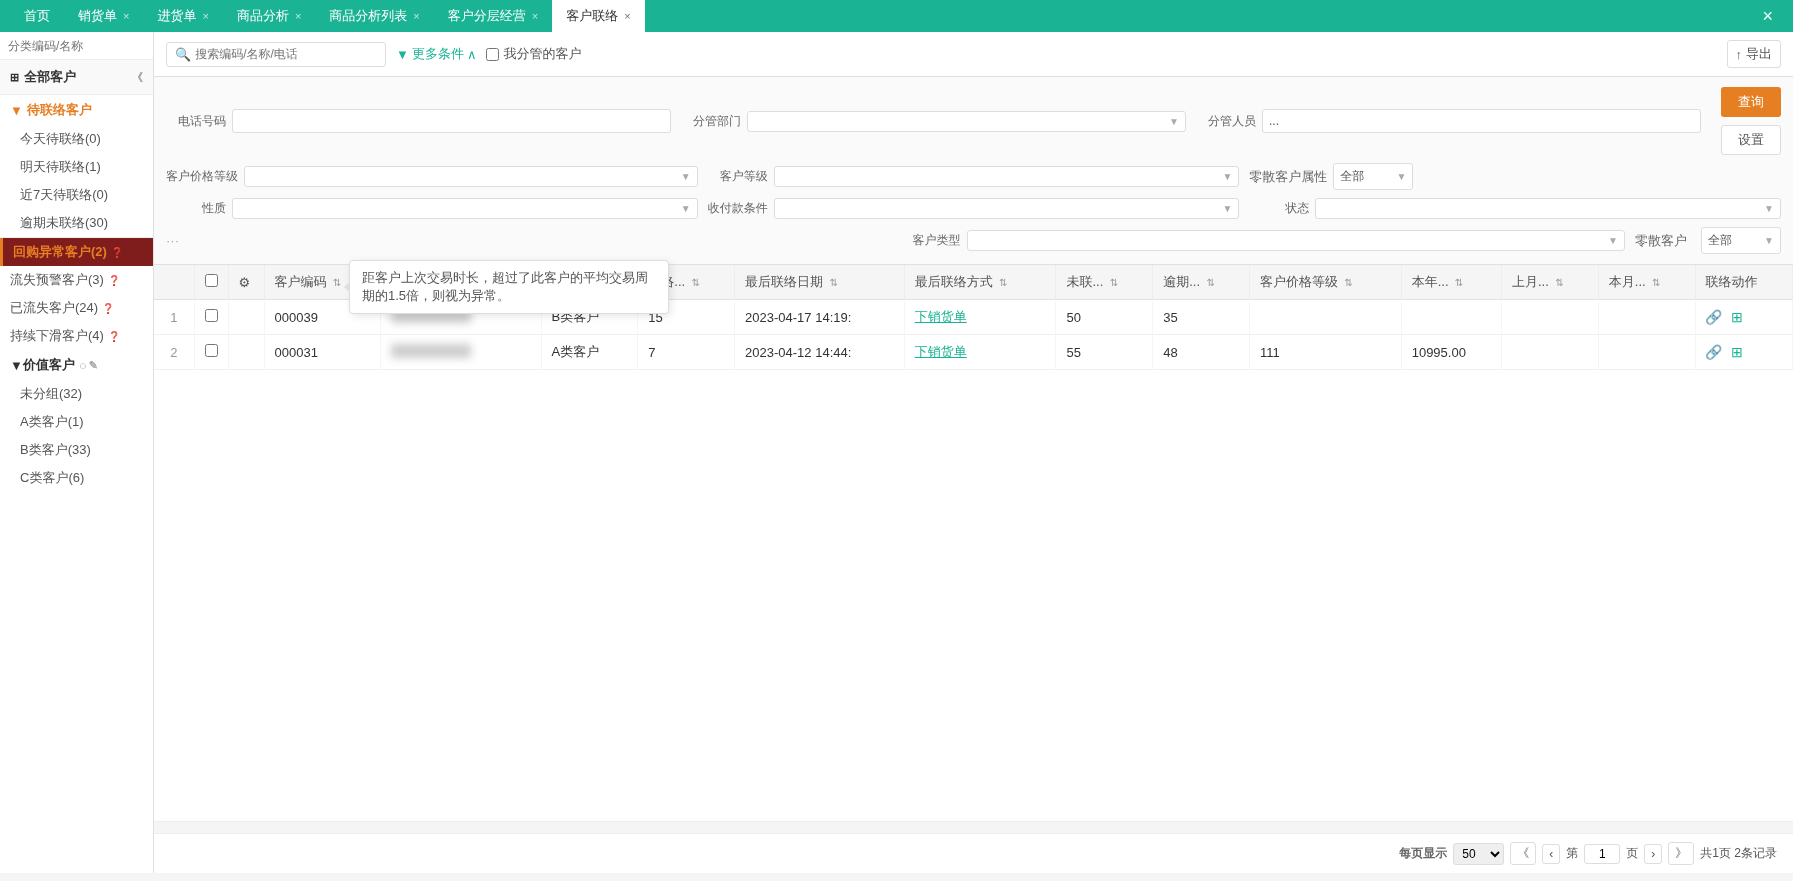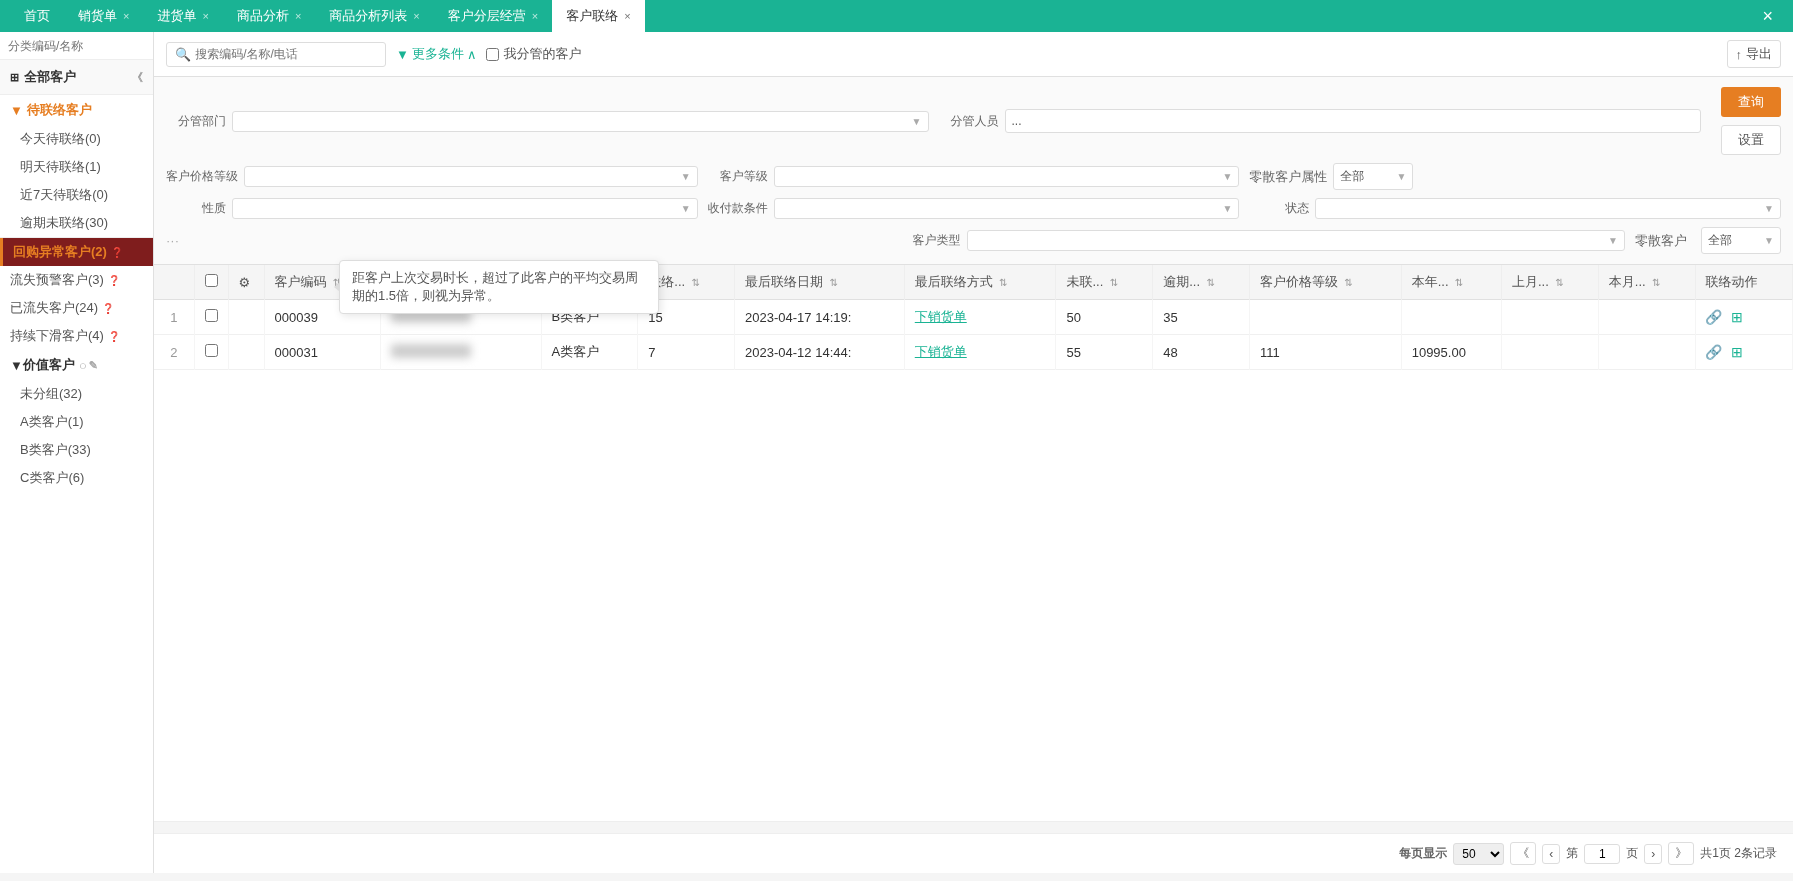--- a/index.html
+++ b/index.html
@@ -136,21 +136,21 @@
     table tbody td {
       padding: 8px 10px; color: #333; border-right: 1px solid #f5f5f5; white-space: nowrap;
     }
     table tbody td a { color: #1ab394; text-decoration: underline; cursor: pointer; }
     .row-index { color: #999; text-align: center; }
     .action-icons { display: flex; gap: 8px; }
     .action-icon { color: #1ab394; cursor: pointer; font-size: 14px; }
 
     
     .tooltip {
-      position: absolute; left: 185px; top: 228px; background: white;
+      position: absolute; left: 195px; top: 228px; background: white;
       border: 1px solid #ddd; padding: 8px 12px; border-radius: 4px; z-index: 100;
       font-size: 12px; color: #555; max-width: 320px; box-shadow: 2px 2px 8px rgba(0,0,0,0.1);
     }
     .tooltip::before {
       content: ''; position: absolute; left: -6px; top: 50%; transform: translateY(-50%);
       border-top: 5px solid transparent; border-bottom: 5px solid transparent;
       border-right: 6px solid #ddd;
     }
 
     
@@ -307,20 +307,24 @@
       <div class="filter-spacer"></div>
       <div class="export-btn">
         <span>↑</span>
         <span>导出</span>
       </div>
     </div>
 
     <div class="filter-form">
 
       <div class="filter-row">
+        <div class="filter-field">
+          <label>电话号码</label>
+          <input class="field-input" type="text" style="">
+        </div>
         <div class="filter-field">
           <label>分管部门</label>
           <div class="field-select">
             <span></span>
             <span class="arrow">▼</span>
           </div>
         </div>
         <div class="filter-field">
           <label>分管人员</label>
           <div class="field-select">

